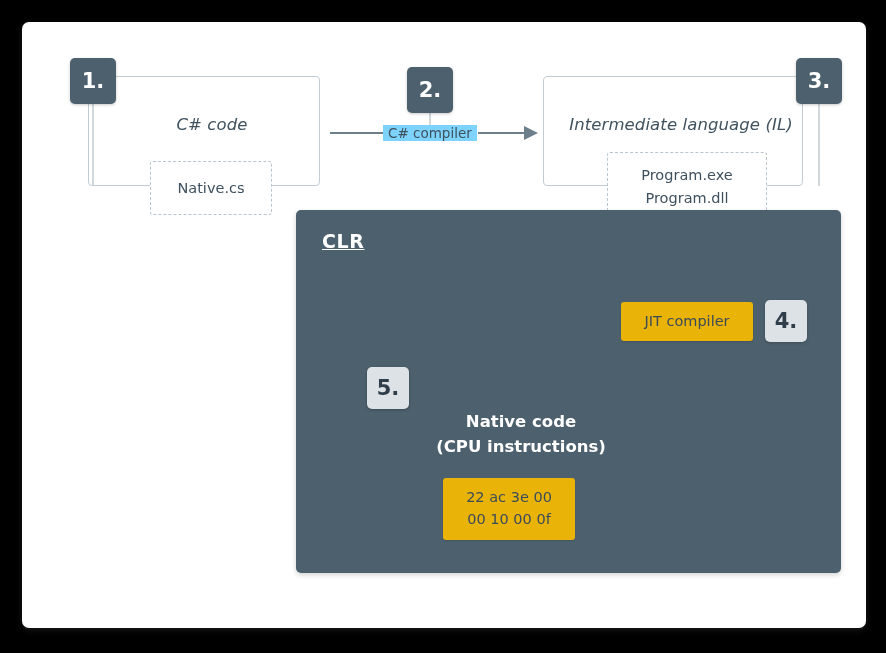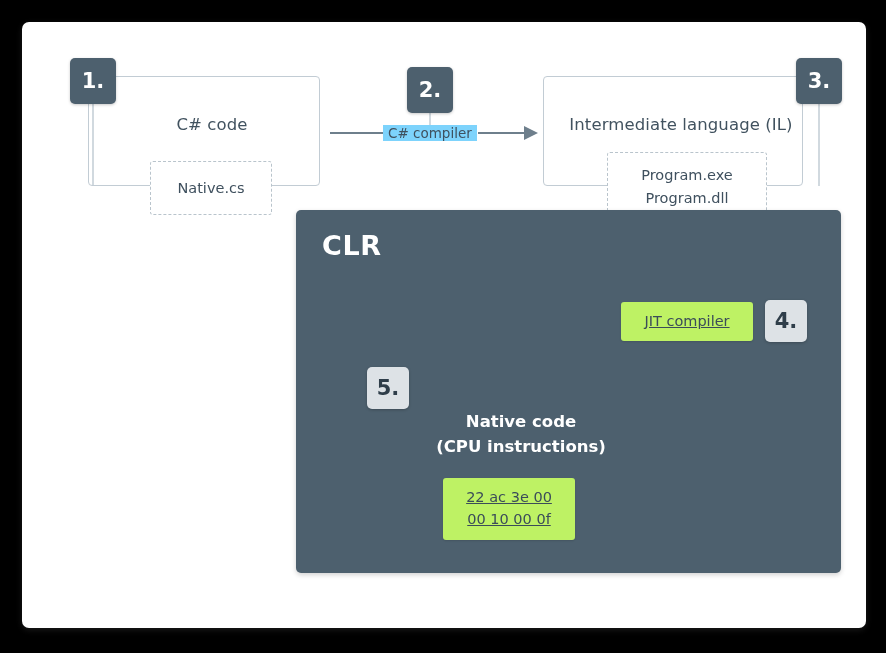--- a/index.html
+++ b/index.html
@@ -55,20 +55,21 @@
     background: transparent;
   }
   .outline-box .title {
     position: absolute;
     left: 16px; right: 0;
     top: 38px;
     text-align: center;
     color: #41525f;
     font-size: 16.5px;
     letter-spacing: .1px;
+    font-style: italic;
   }
 
   
   .dashed-box {
     border: 1.6px dashed #b9c4cc;
     border-radius: 3px;
     background: #ffffff;
     display: flex;
     flex-direction: column;
     align-items: center;
@@ -82,38 +83,38 @@
   #clr-panel {
     background: #4d606e;
     border-radius: 5px;
     box-shadow: 0 2px 5px rgba(0,0,0,0.18);
   }
   #clr-label {
     position: absolute;
     left: 26px;
     top: 20px;
     color: #ffffff;
-    font-size: 27px;
+    font-size: 19px;
     font-weight: bold;
     letter-spacing: .6px;
+    text-decoration: underline;
   }
 
   
   .chip {
-    background: #bef264;
+    background: #eab308;
     border-radius: 3px;
     display: flex;
     align-items: center;
     justify-content: center;
     color: #3b4c59;
     font-size: 14.5px;
     line-height: 1.5;
     text-align: center;
     box-shadow: 0 1px 2px rgba(0,0,0,0.12);
-    text-decoration: underline;
   }
 
   
   .white-text {
     color: #ffffff;
     font-size: 16.5px;
     text-align: center;
     line-height: 1.5;
   }
 

